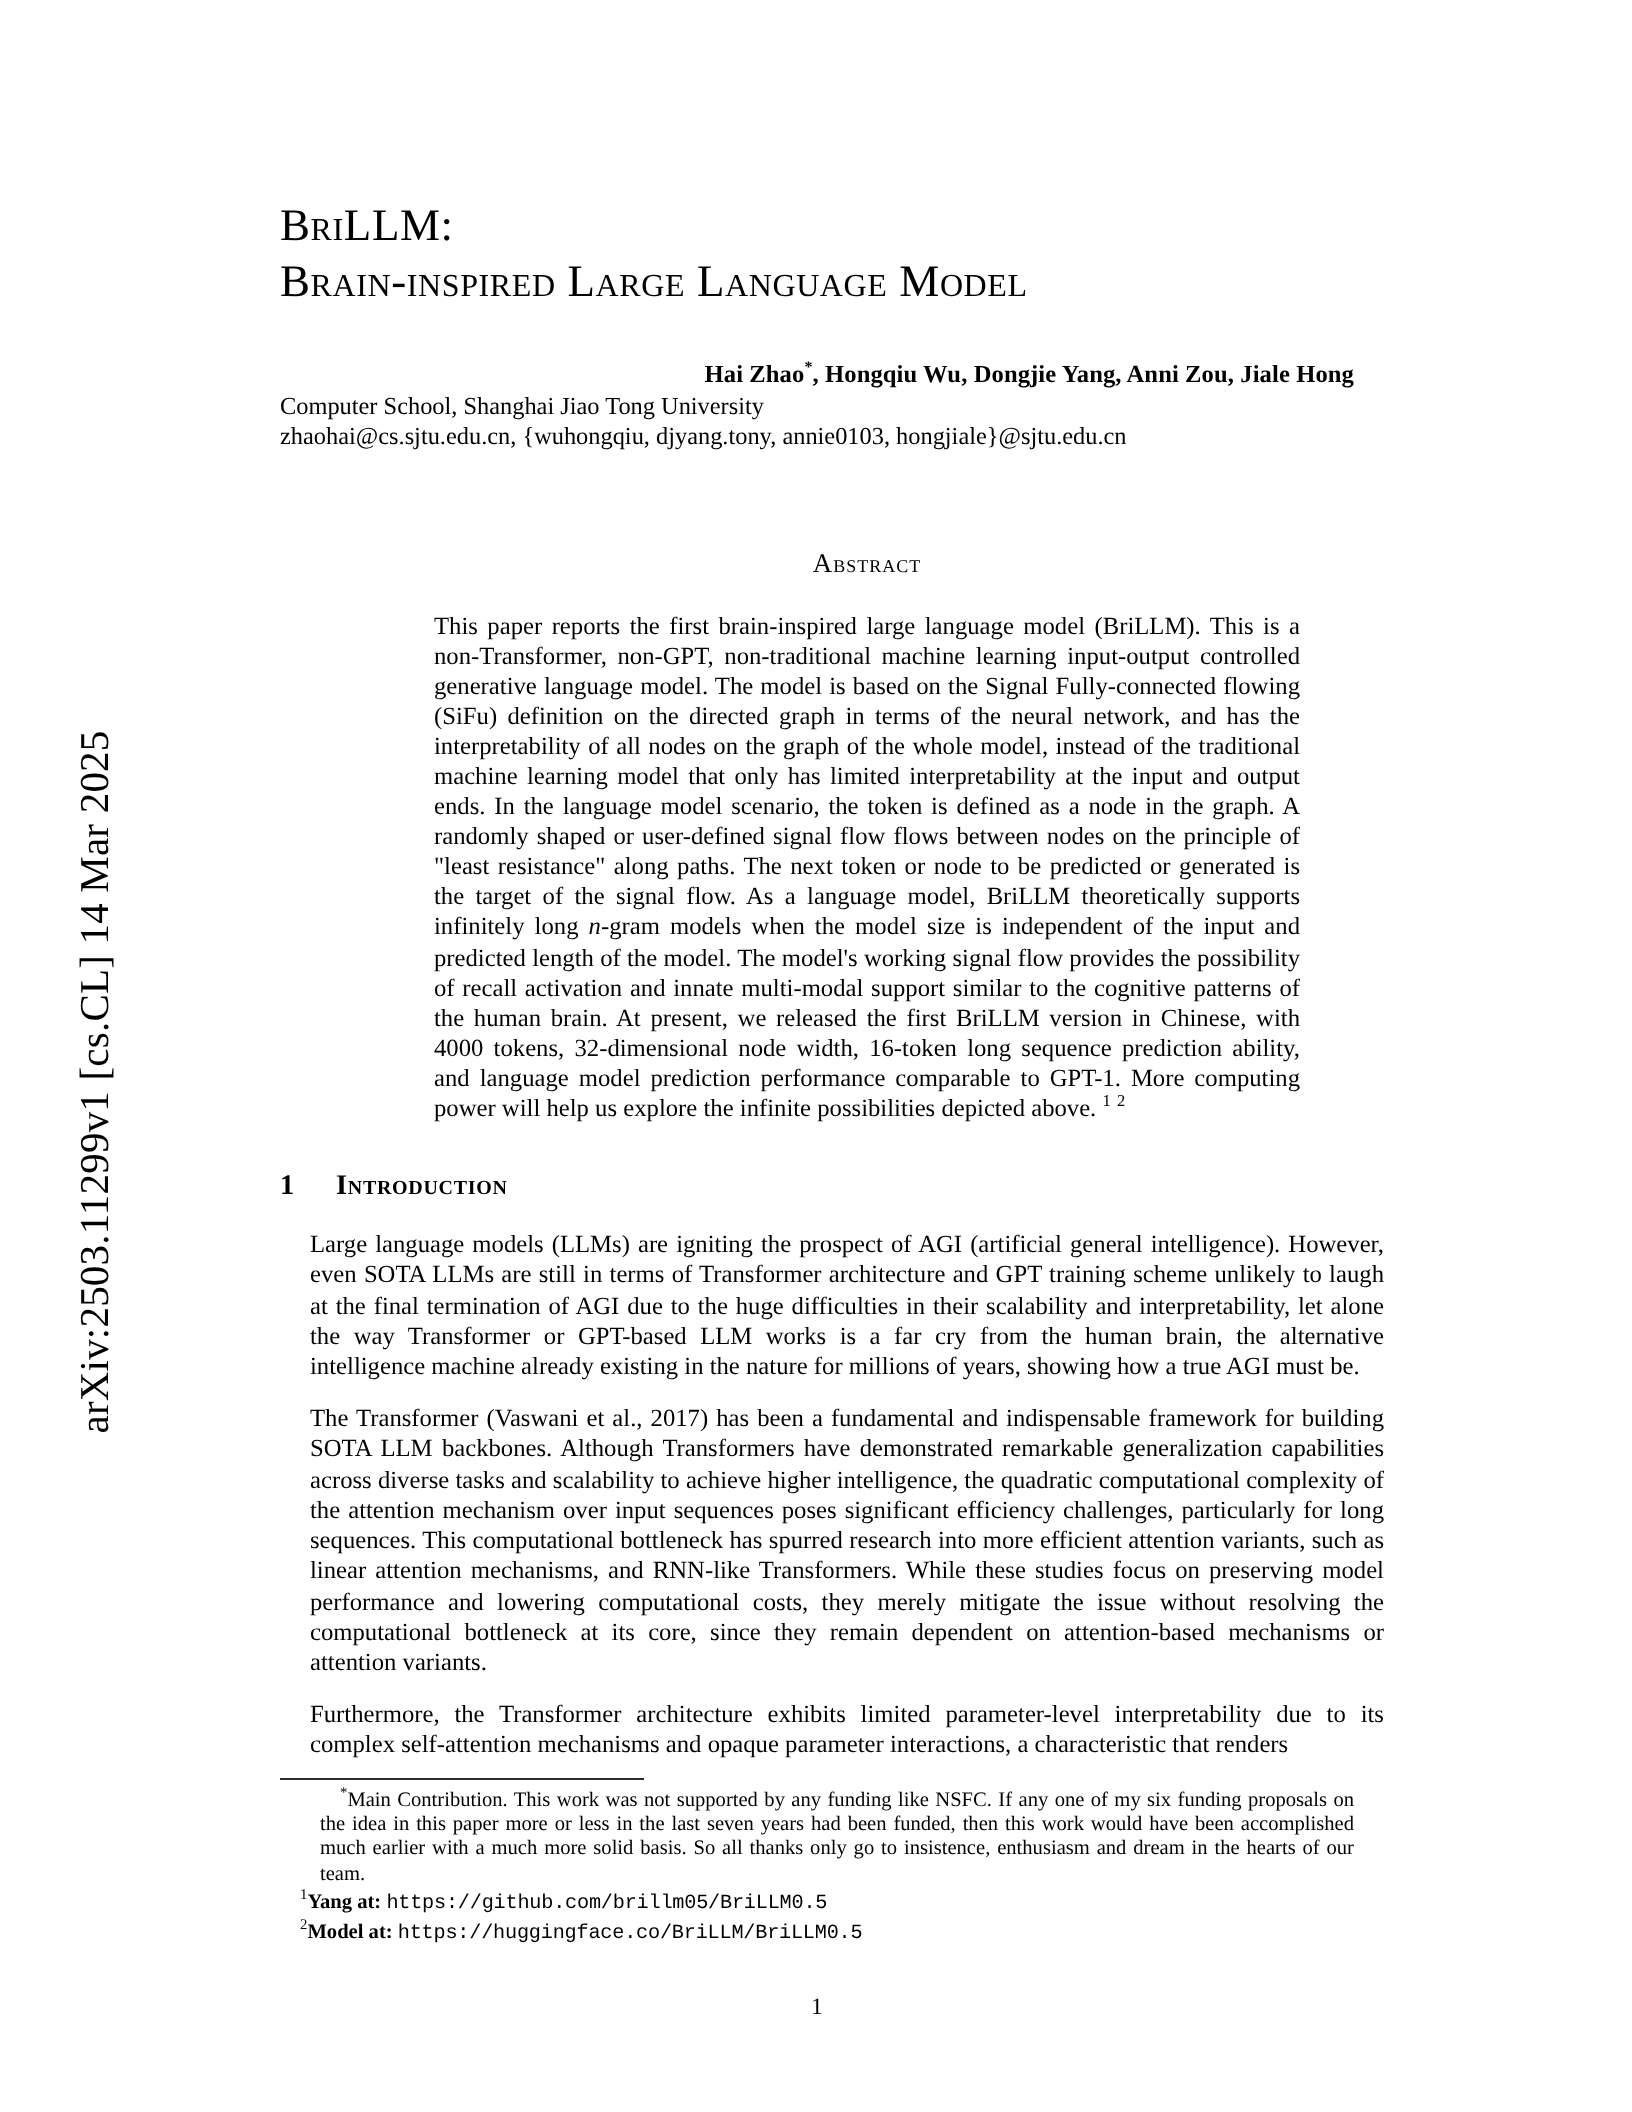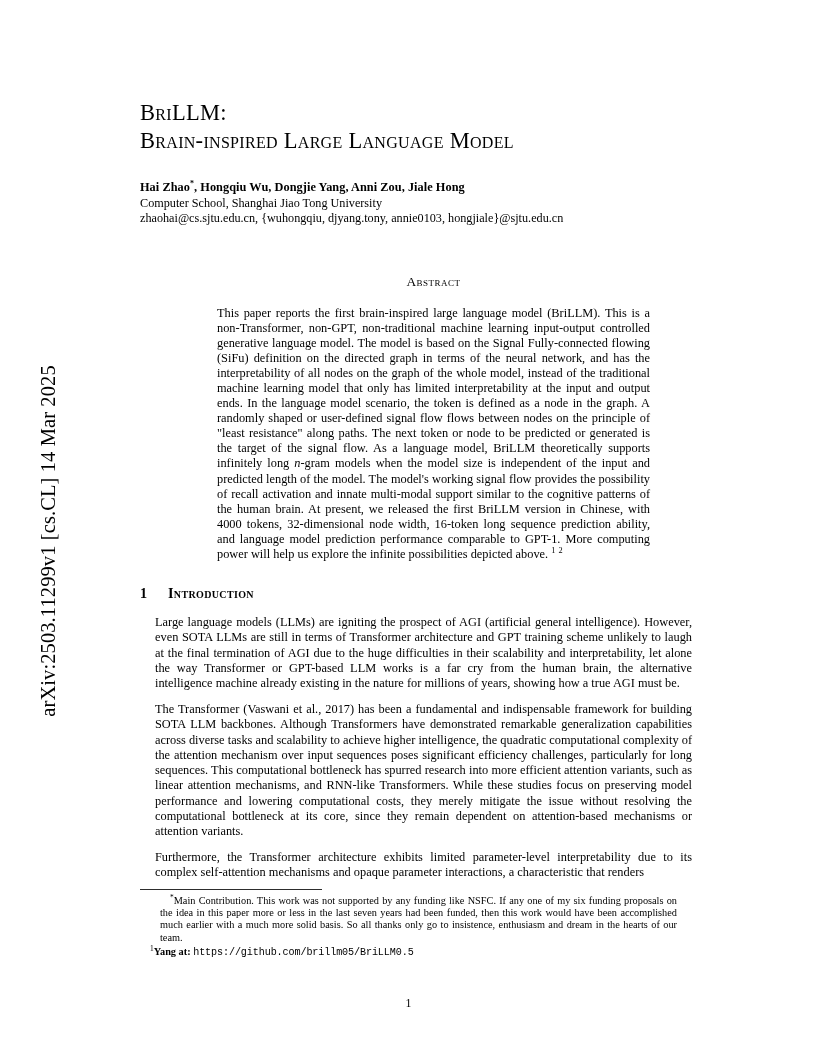--- a/index.html
+++ b/index.html
@@ -88,20 +88,21 @@
     position: absolute;
     left: 0;
     top: 180px;
     width: 537px;
   }
   .author-names {
     font-weight: bold;
     font-size: 12.3px;
     line-height: 15.5px;
     letter-spacing: 0.05px;
+    text-align: right;
   }
   .author-names sup {
     font-weight: bold;
     font-size: 8px;
     vertical-align: super;
     line-height: 0;
   }
   .affiliation {
     font-size: 12.2px;
     line-height: 15.5px;
@@ -252,17 +253,18 @@
   <div class="body-block">
     <p class="para">Large language models (LLMs) are igniting the prospect of AGI (artificial general intelligence). However, even SOTA LLMs are still in terms of Transformer architecture and GPT training scheme unlikely to laugh at the final termination of AGI due to the huge difficulties in their scalability and interpretability, let alone the way Transformer or GPT-based LLM works is a far cry from the human brain, the alternative intelligence machine already existing in the nature for millions of years, showing how a true AGI must be.</p>
     <p class="para">The Transformer (Vaswani et al., 2017) has been a fundamental and indispensable framework for building SOTA LLM backbones. Although Transformers have demonstrated remarkable generalization capabilities across diverse tasks and scalability to achieve higher intelligence, the quadratic computational complexity of the attention mechanism over input sequences poses significant efficiency challenges, particularly for long sequences. This computational bottleneck has spurred research into more efficient attention variants, such as linear attention mechanisms, and RNN-like Transformers. While these studies focus on preserving model performance and lowering computational costs, they merely mitigate the issue without resolving the computational bottleneck at its core, since they remain dependent on attention-based mechanisms or attention variants.</p>
     <p class="para">Furthermore, the Transformer architecture exhibits limited parameter-level interpretability due to its complex self-attention mechanisms and opaque parameter interactions, a characteristic that renders</p>
   </div>
 
   <div class="footnote-block">
     <div class="footnote-rule"></div>
     <p class="footnote first"><sup>*</sup><span>Main Contribution. This work was not supported by any funding like NSFC. If any one of my six funding proposals on the idea in this paper more or less in the last seven years had been funded, then this work would have been accomplished much earlier with a much more solid basis. So all thanks only go to insistence, enthusiasm and dream in the hearts of our team.</span></p>
     <p class="footnote link-note"><sup>1</sup><span class="fn-label">Yang at: </span><span class="mono">https://github.com/brillm05/BriLLM0.5</span></p>
+    <p class="footnote link-note"><sup>2</sup><span class="fn-label">Model at: </span><span class="mono">https://huggingface.co/BriLLM/BriLLM0.5</span></p>
   </div>
 
   <div class="page-number">1</div>
 
 </div>
 
 </body></html>

